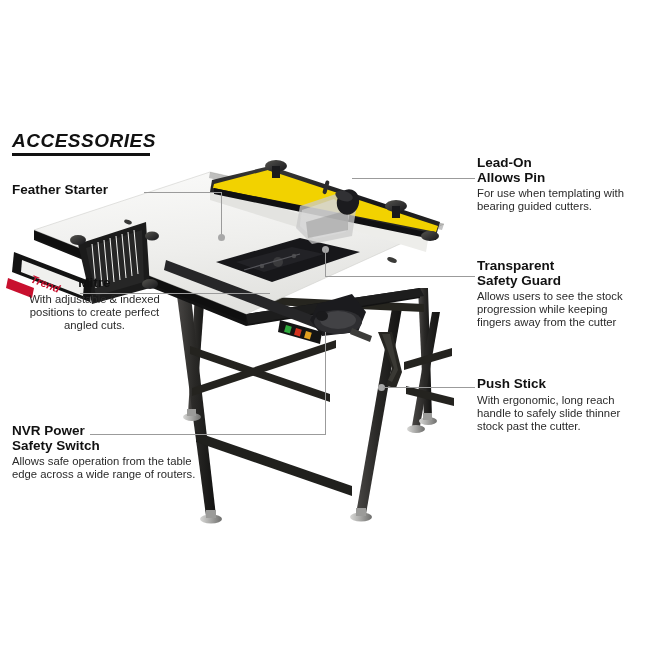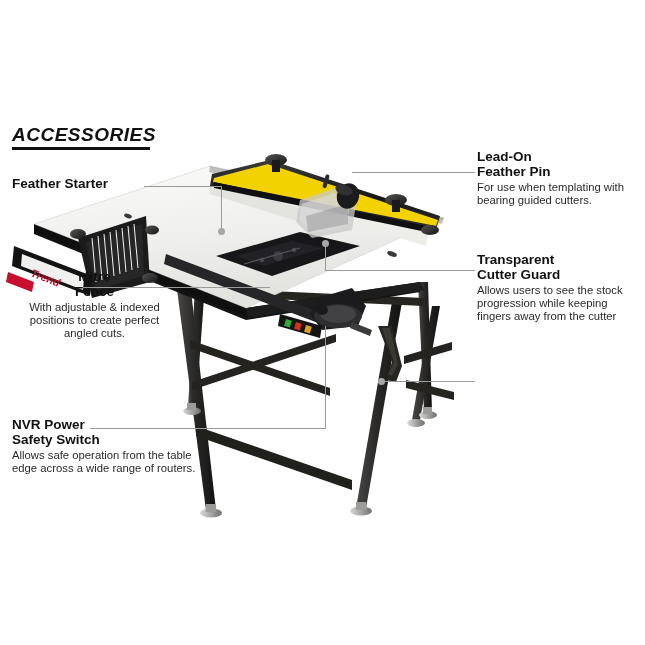--- a/index.html
+++ b/index.html
@@ -4,21 +4,21 @@
 <style>
   html, body { margin:0; padding:0; }
   body {
     width:645px; height:645px;
     background:#ffffff;
     font-family:"Liberation Sans", sans-serif;
     color:#1a1a1a;
     overflow:hidden;
     position:relative;
   }
-  .page { position:absolute; inset:0; }
+  .page { position:absolute; inset:0;margin-top:6px; }
 
   
   .title {
     position:absolute; left:12px; top:124px;
     font-size:19px; font-weight:bold; font-style:italic;
     letter-spacing:0.5px;
     color:#111;
   }
   .title-rule {
     position:absolute; left:12px; top:147px;
@@ -256,36 +256,39 @@
 
   <div class="dot" style="left:378px; top:378px;"></div>
   <div class="leader h" style="left:383px; top:381px; width:92px;"></div>
 
   <div class="ann a-feather">
     <h3>Feather Starter</h3>
   </div>
 
   <div class="ann a-mitre">
     <h3>Mitre</h3>
-    <h3>Fence</h3>
     <p>With adjustable &amp; indexed positions to create perfect angled cuts.</p>
   </div>
 
   <div class="ann a-nvr">
     <h3>NVR Power</h3>
     <h3>Safety Switch</h3>
     <p>Allows safe operation from the table edge across a wide range of routers.</p>
   </div>
 
   <div class="ann a-leadon">
     <h3>Lead-On</h3>
-    <h3>Feather Pin</h3>
+    <h3>Allows Pin</h3>
     <p>For use when templating with bearing guided cutters.</p>
   </div>
 
   <div class="ann a-guard">
     <h3>Transparent</h3>
-    <h3>Cutter Guard</h3>
+    <h3>Safety Guard</h3>
     <p>Allows users to see the stock progression while keeping fingers away from the cutter</p>
   </div>
 
+  <div class="ann a-push">
+    <h3>Push Stick</h3>
+    <p>With ergonomic, long reach handle to safely slide thinner stock past the cutter.</p>
+  </div>
 
 </div>
 
 </body></html>

